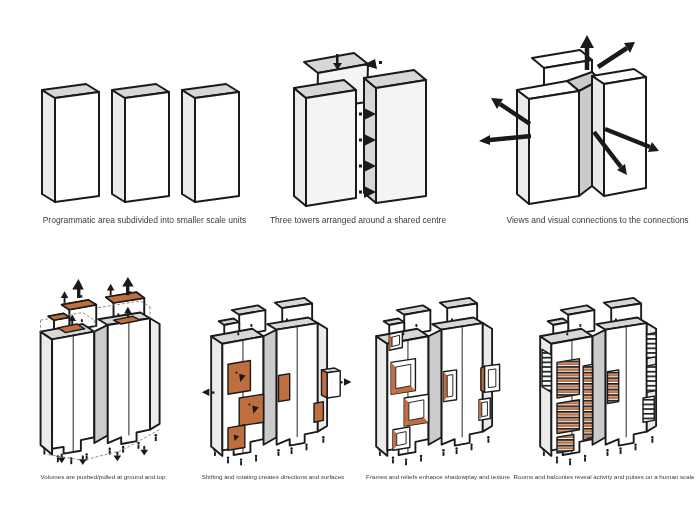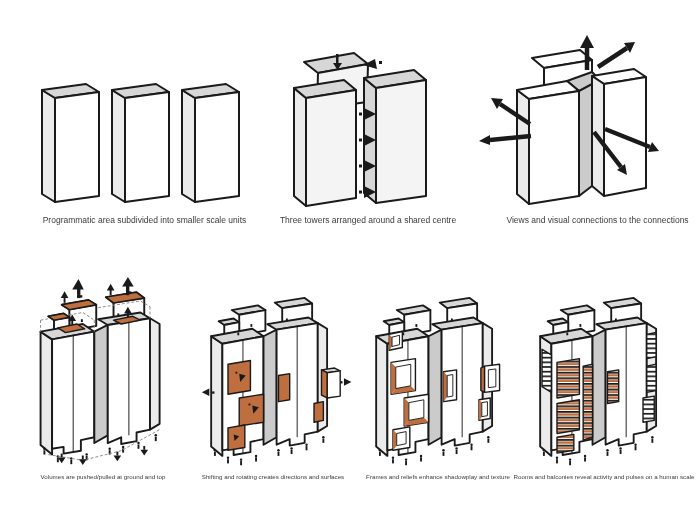--- a/index.html
+++ b/index.html
@@ -294,21 +294,21 @@
       <polygon fill="url(#stripes-b)" points="130,56 140,54 140,80 130,82"></polygon>
       <polygon fill="url(#stripes-b)" points="130,90 140,88 140,116 130,118"></polygon>
       <polygon fill="url(#stripes-b)" points="126,124 138,122 138,148 126,150"></polygon>
       <polygon fill="url(#stripes-b)" points="18,72 28,78 28,118 18,112"></polygon>
     </g>
   </svg>
 
   <figcaption class="cap cap-top" style="left:10px;top:215px;width:245px">
     <span>Programmatic area subdivided into smaller scale units</span>
   </figcaption>
-  <figcaption class="cap cap-top" style="left:250px;top:215px;width:212px">
+  <figcaption class="cap cap-top" style="left:240px;top:215px;width:212px">
     <span>Three towers arranged around a shared centre</span>
   </figcaption>
   <figcaption class="cap cap-top" style="left:468px;top:215px;width:235px">
     <span>Views and visual connections to the connections</span>
   </figcaption>
 
   <figcaption class="cap cap-bot" style="left:14px;top:473px;width:178px">
     <span>Volumes are pushed/pulled at ground and top</span>
   </figcaption>
   <figcaption class="cap cap-bot" style="left:186px;top:473px;width:174px">

